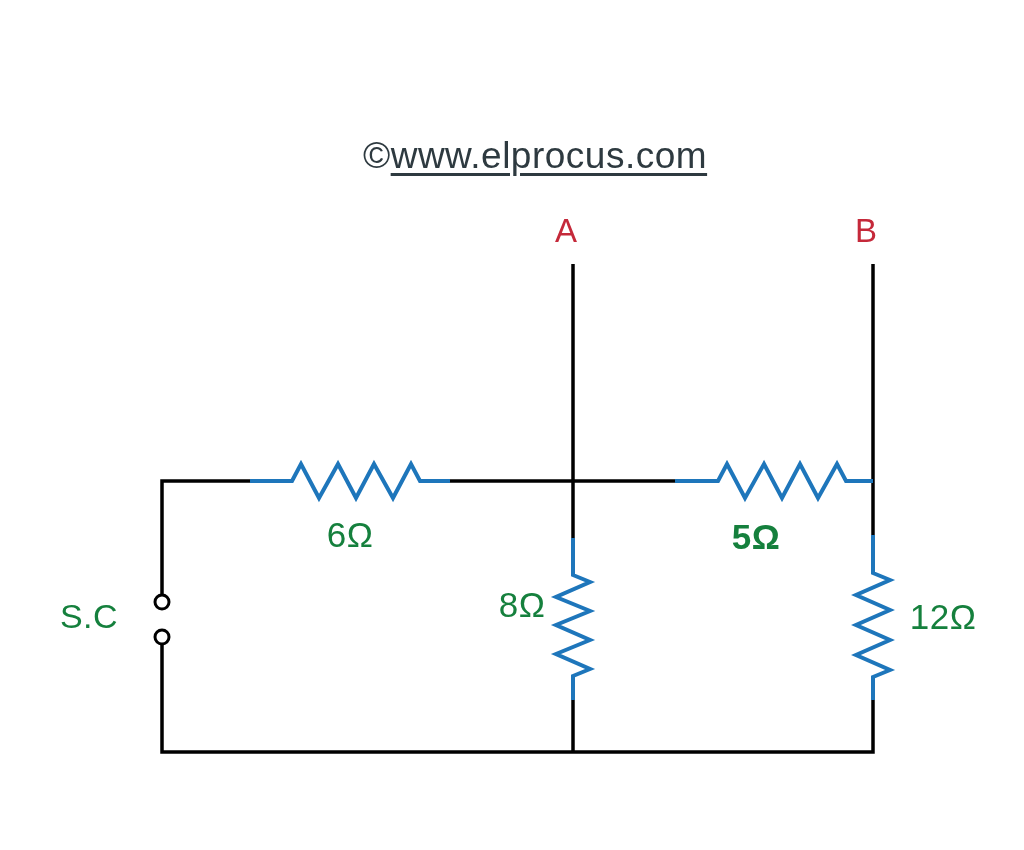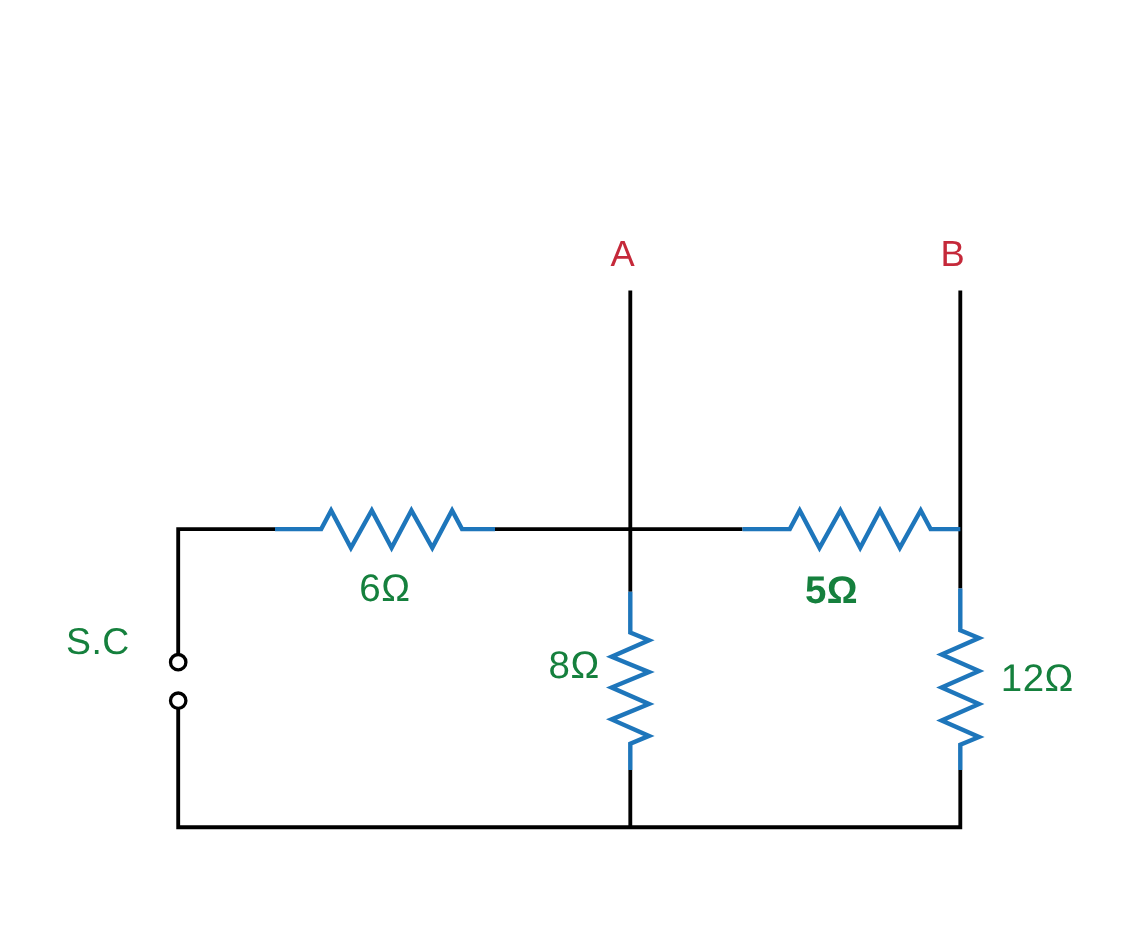--- a/index.html
+++ b/index.html
@@ -67,23 +67,26 @@
       <path d="M573,538 V575 L590,582 L556,597 L590,611 L556,625 L590,640 L556,654 L590,669 L573,676 V700"></path>
       <path d="M873,535 V573 L890,580 L856,595 L890,610 L856,625 L890,640 L856,655 L890,670 L873,677 V700"></path>
     </g>
 
     <g fill="#ffffff" stroke="#000000" stroke-width="3">
       <circle cx="162" cy="602" r="7"></circle>
       <circle cx="162" cy="637" r="7"></circle>
     </g>
   </svg>
 
+  <div class="lbl watermark" style="left:535px; top:156px;">
+    <span>©</span><span class="site">www.elprocus.com</span>
+  </div>
 
   <div class="lbl terminal-label" style="left:566px; top:231px;">A</div>
   <div class="lbl terminal-label" style="left:866px; top:231px;">B</div>
-  <div class="lbl red-label" style="left:89px; top:584px; font-size:34px;">S.C</div>
+  <div class="lbl red-label" style="left:89px; top:616px; font-size:34px;">S.C</div>
 
   <div class="lbl red-label" style="left:350px; top:535px;">6Ω</div>
   <div class="lbl red-label" style="left:756px; top:537px;font-weight:bold;">5Ω</div>
   <div class="lbl red-label" style="left:522px; top:605px;">8Ω</div>
   <div class="lbl red-label" style="left:943px; top:617px;">12Ω</div>
 
 </div>
 
 </body></html>

